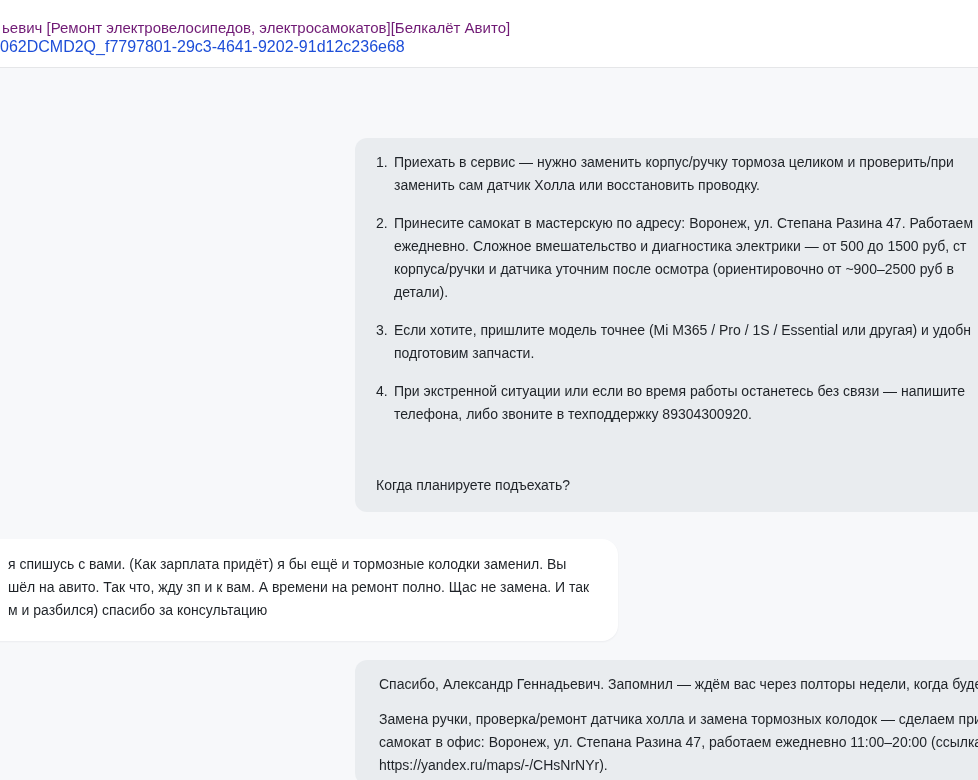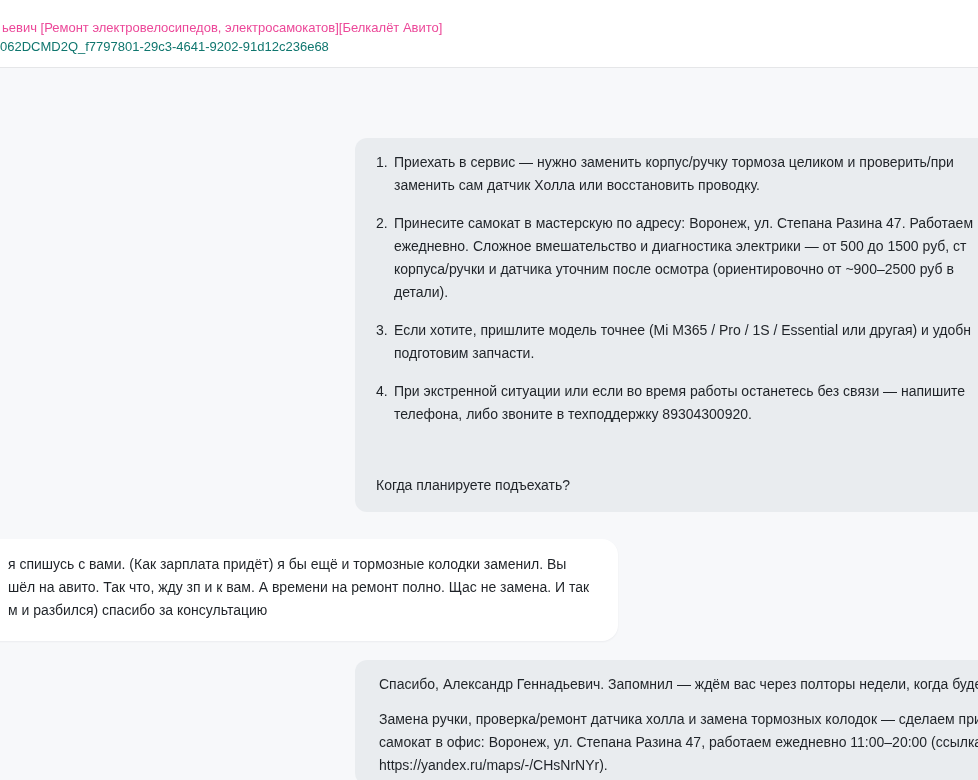--- a/index.html
+++ b/index.html
@@ -24,32 +24,32 @@
     width: 978px;
     height: 67px;
     background: #ffffff;
     border-bottom: 1px solid #e5e6e8;
     z-index: 2;
   }
   .header-title {
     position: absolute;
     left: 2px;
     top: 19px;
-    font-size: 13px;
+    font-size: 15px;
     line-height: 18px;
-    color: #ec4899;
+    color: #701a75;
     white-space: pre;
   }
   .header-subtitle {
     position: absolute;
     left: 0px;
     top: 38px;
-    font-size: 13px;
+    font-size: 16px;
     line-height: 17px;
-    color: #0f766e;
+    color: #1d4ed8;
     white-space: pre;
     text-align: right;
   }
 
   
   .chat-area {
     position: absolute;
     left: 0; top: 68px;
     width: 978px;
     height: 712px;

